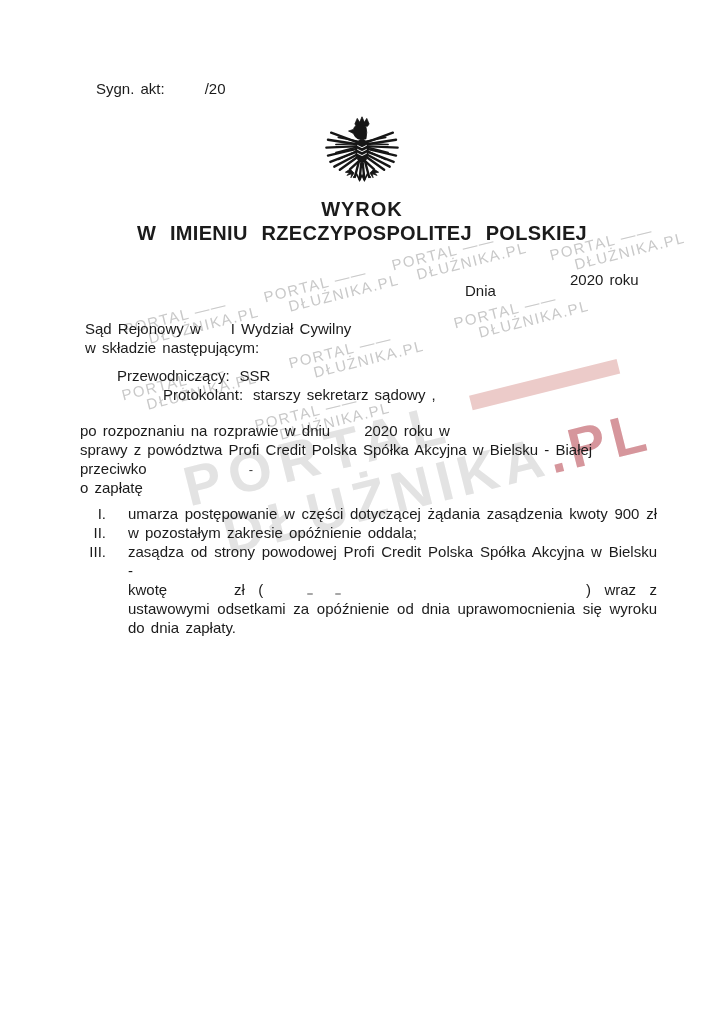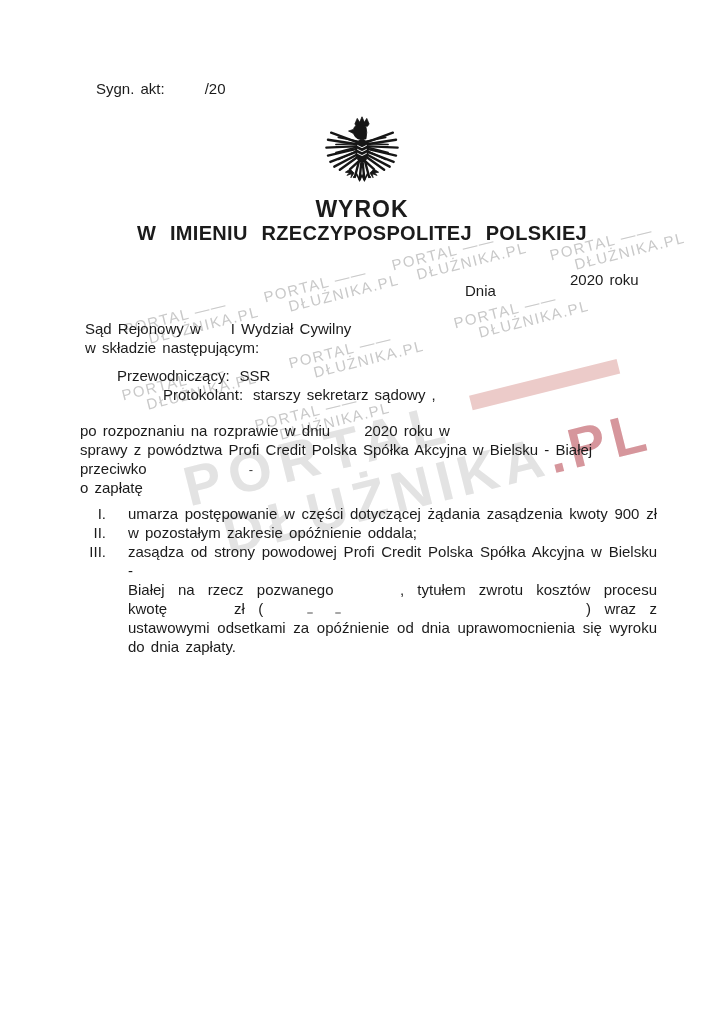--- a/index.html
+++ b/index.html
@@ -23,21 +23,21 @@
     color:#e3e3e3;font-weight:bold;white-space:nowrap;word-spacing:0;
   }
   .wm-big .l1{font-size:56px;line-height:58px;letter-spacing:8px;display:flex;align-items:flex-start;}
   .wm-big .flag{display:inline-block;width:152px;height:15px;background:#eccbc9;margin-left:24px;margin-top:8px;}
   .wm-big .l2{font-size:56px;line-height:58px;letter-spacing:6px;margin-left:26px;margin-top:-2px;}
   .wm-pink{color:#d6969c;}
   
   .doc{position:relative;z-index:3;}
   .line{position:absolute;white-space:nowrap;}
   .b{font-weight:bold;}
-  .title1{left:0;top:198px;width:724px;text-align:center;font-size:23px;line-height:22px;letter-spacing:1px;word-spacing:4px;}
+  .title1{left:0;top:198px;width:724px;text-align:center;font-size:20px;line-height:22px;letter-spacing:1px;word-spacing:4px;}
   .title2{left:0;top:222px;width:724px;text-align:center;font-size:20px;line-height:22px;letter-spacing:0.3px;word-spacing:8px;}
   .gap{display:inline-block;}
   
   .ruling{position:absolute;left:80px;top:504px;width:577px;z-index:3;}
   .j-item{display:flex;align-items:flex-start;}
   .j-num{width:26px;text-align:right;flex:none;}
   .j-body{margin-left:22px;width:535px;}
   .jline{text-align:justify;text-align-last:justify;}
   .jleft{text-align:left;text-align-last:left;}
   .sp{display:inline-block;height:1px;vertical-align:baseline;}
@@ -207,25 +207,20 @@
       <div class="j-body">
         <div class="jleft">w pozostałym zakresie opóźnienie oddala;</div>
       </div>
     </div>
 
     <div class="j-item">
       <div class="j-num">III.</div>
       <div class="j-body">
         <div class="jline">zasądza od strony powodowej Profi Credit Polska Spółka Akcyjna w Bielsku -</div>
         <div class="jline">
-          <span>Białej na rzecz pozwanego</span>
-          <span class="sp" style="width:40px;"></span>
-          <span class="comma-redact">, tytułem zwrotu kosztów procesu</span>
-        </div>
-        <div class="jline">
           <span>kwotę</span>
           <span class="sp" style="width:40px;"></span>
           <span>zł (</span>
           <span class="sp" style="width:296px;"><span class="speck" style="margin-left:30px;"></span><span class="speck" style="margin-left:22px;"></span></span>
           <span>) wraz z</span>
         </div>
         <div class="jline">ustawowymi odsetkami za opóźnienie od dnia uprawomocnienia się wyroku</div>
         <div class="jleft">do dnia zapłaty.</div>
       </div>
     </div>

